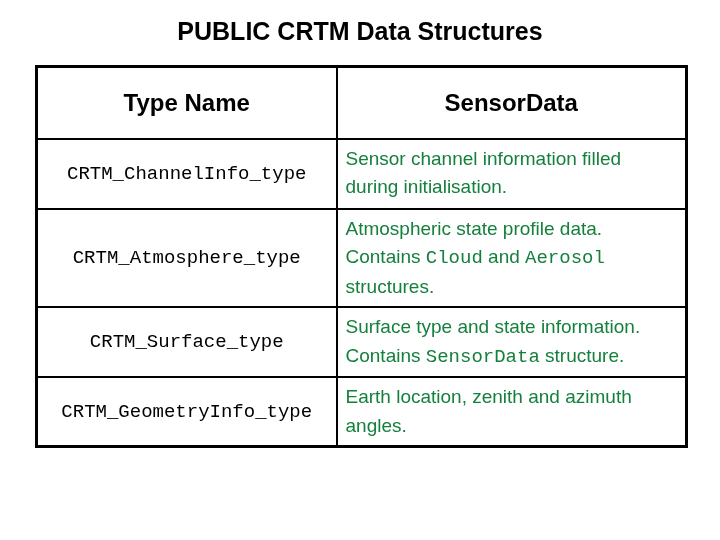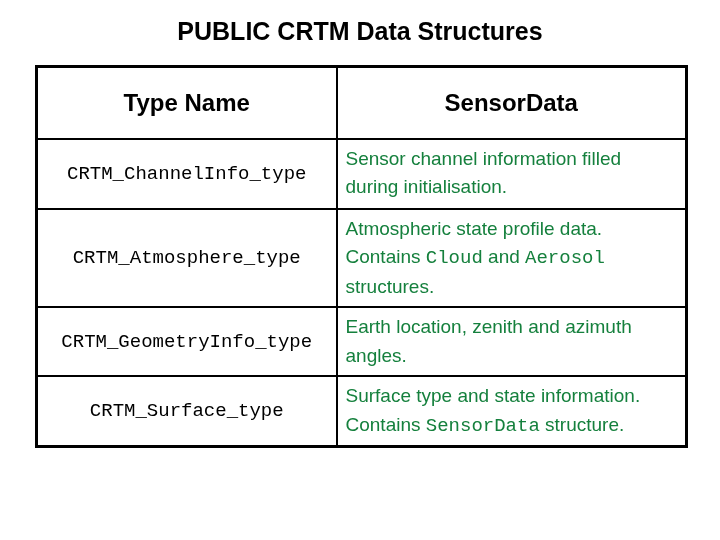--- a/index.html
+++ b/index.html
@@ -94,21 +94,21 @@
   <tbody>
       <tr>
         <td class="type-cell">CRTM_ChannelInfo_type</td>
         <td class="desc-cell">Sensor channel information filled during initialisation.</td>
       </tr>
       <tr>
         <td class="type-cell">CRTM_Atmosphere_type</td>
         <td class="desc-cell">Atmospheric state profile data. Contains <span class="mono">Cloud</span> and <span class="mono">Aerosol</span> structures.</td>
       </tr>
       <tr>
+        <td class="type-cell">CRTM_Surface_type</td>
+        <td class="desc-cell">Surface type and state information. Contains <span class="mono">SensorData</span> structure.</td>
+      </tr>
+      <tr>
         <td class="type-cell">CRTM_GeometryInfo_type</td>
         <td class="desc-cell">Earth location, zenith and azimuth angles.</td>
-      </tr>
-      <tr>
-        <td class="type-cell">CRTM_Surface_type</td>
-        <td class="desc-cell">Surface type and state information. Contains <span class="mono">SensorData</span> structure.</td>
       </tr>
     </tbody>
 </table>
 
 </body></html>

